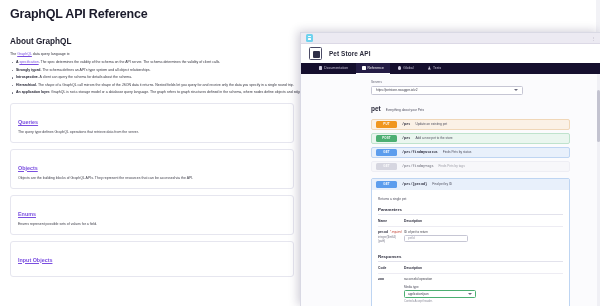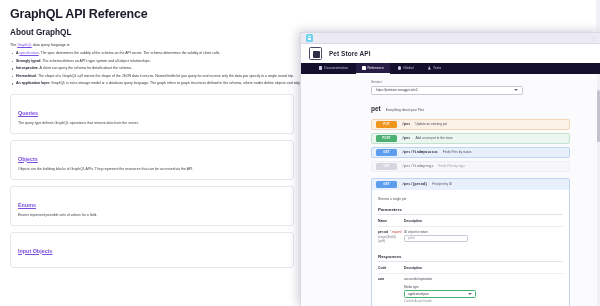--- a/index.html
+++ b/index.html
@@ -22,21 +22,21 @@
   .docs-inner {
     padding: 6px 10px 0 10px;
     width: 600px;
   }
   .docs-title {
     font-size: 12.5px;
     font-weight: bold;
     color: #1b1b2b;
     letter-spacing: -0.2px;
     line-height: 16px;
-    margin-bottom: 5px;
+    margin-bottom: 14px;
   }
   .docs-h2 {
     font-size: 8.2px;
     font-weight: bold;
     color: #1b1b2b;
     line-height: 11px;
     margin-bottom: 4px;
   }
   .docs-lede {
     font-size: 3.6px;

